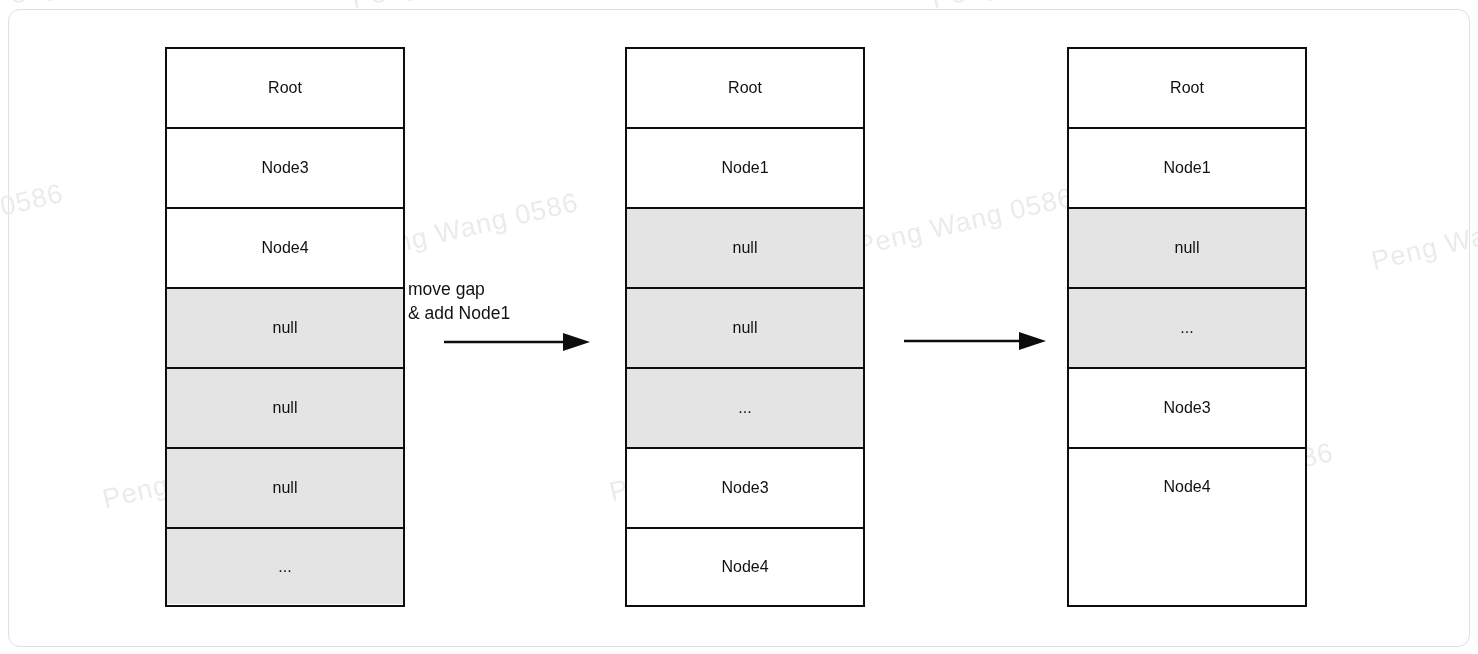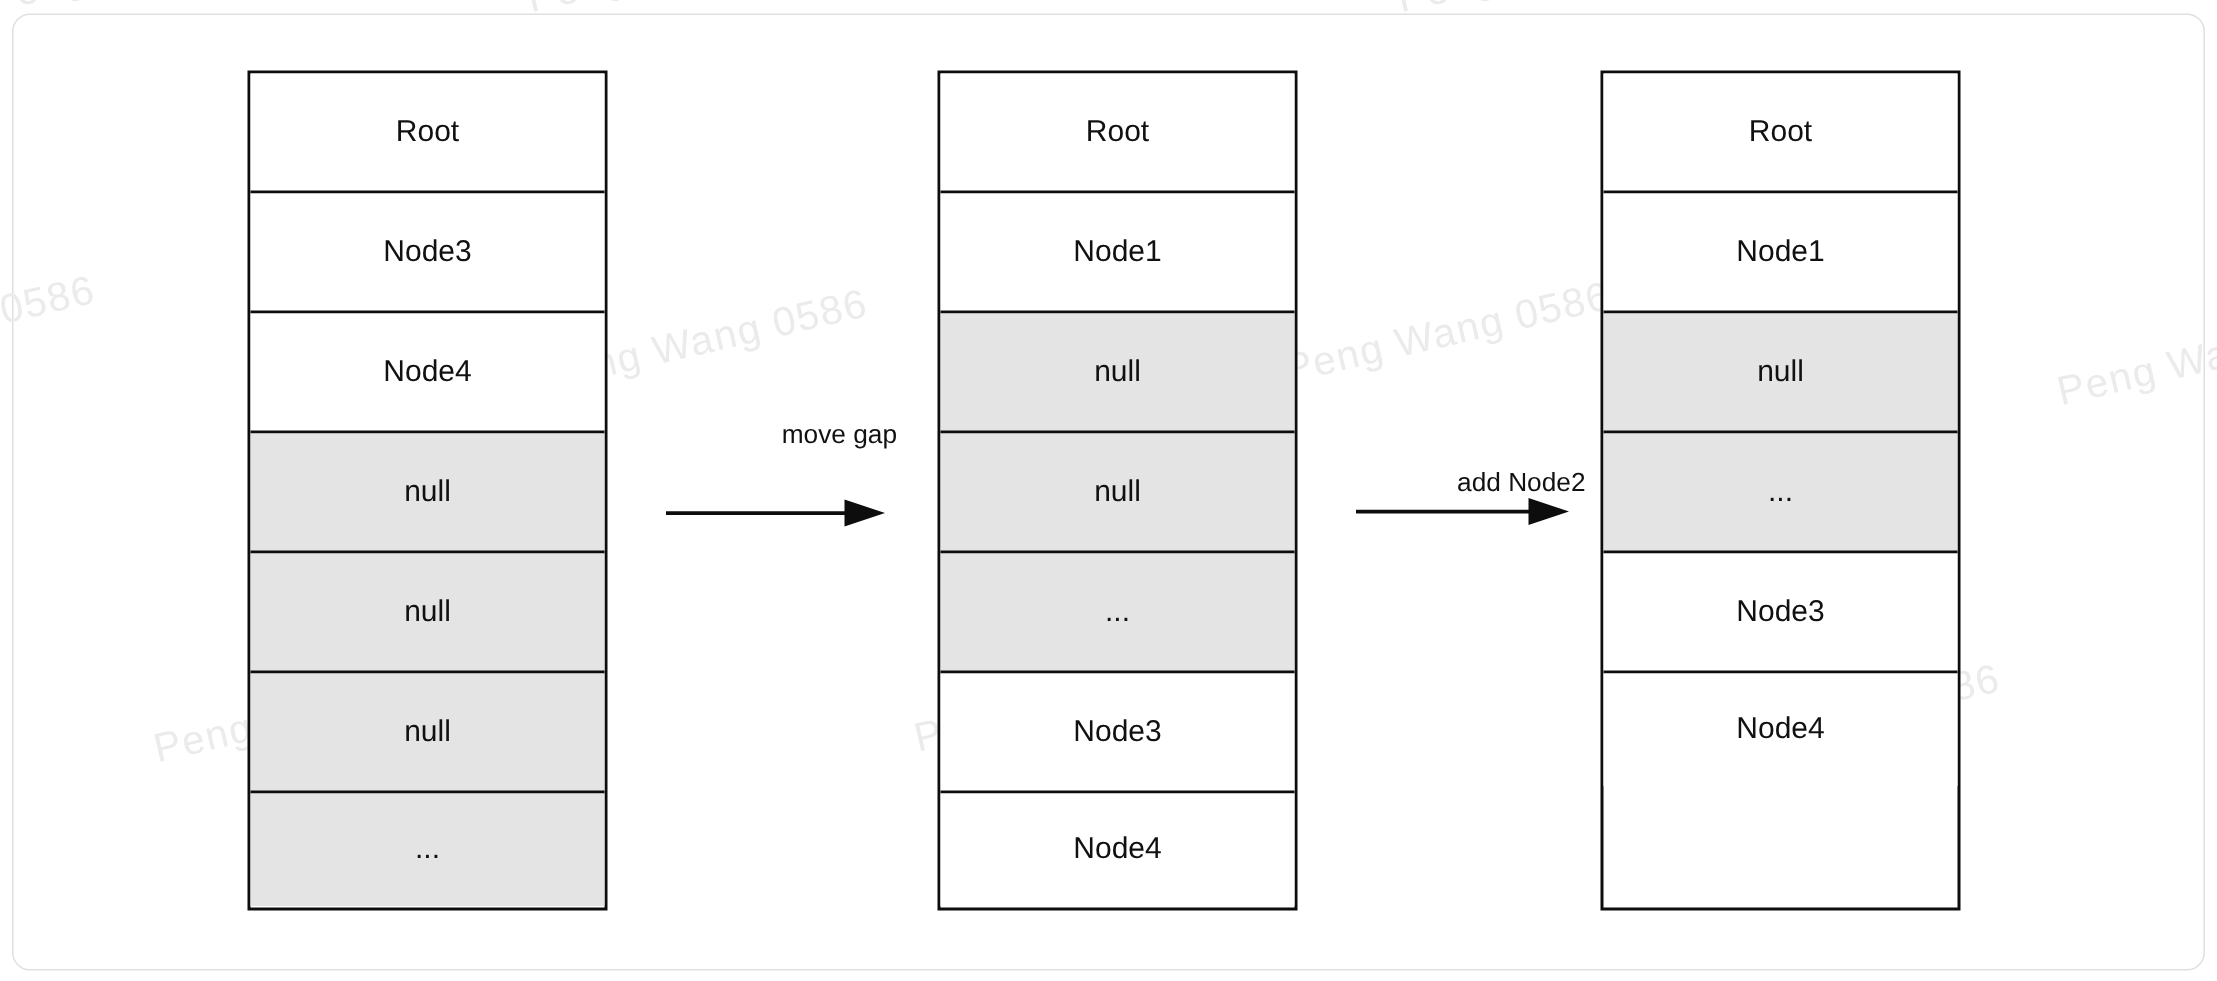--- a/index.html
+++ b/index.html
@@ -40,30 +40,30 @@
   .stack{
     position:absolute;top:47px;width:240px;height:560px;box-sizing:border-box;
     border:2.5px solid var(--border);background:var(--node-fill);
   }
   .stack-0{left:165px}
   .stack-1{left:625px}
   .stack-2{left:1067px}
   .cell{
     box-sizing:border-box;height:80px;border-bottom:2.5px solid var(--border);
     display:flex;align-items:center;justify-content:center;
-    font-size:20px;color:var(--ink);background:var(--node-fill);
+    font-size:16px;color:var(--ink);background:var(--node-fill);
   }
   .cell:last-child{height:75px;border-bottom:none;}
   .cell.gap{background:var(--gap-fill);text-align:center;}
   
   .arrow-svg{position:absolute;display:block;}
   .arrow-1{left:443px;top:329px;}
   .arrow-2{left:903px;top:328px;}
   .arrow-label{
-    position:absolute;text-align:right;font-size:17.5px;line-height:24px;color:var(--ink);
+    position:absolute;text-align:left;font-size:17.5px;line-height:24px;color:var(--ink);
   }
   .arrow-label-1{left:408px;top:277px;width:190px;}
   .arrow-label-2{left:867px;top:309px;width:190px;}
   
   .credit{
     position:absolute;right:11px;top:611px;font-size:18px;color:var(--credit);
     letter-spacing:1px;white-space:nowrap;
   }
 </style>
 </head>
@@ -146,28 +146,26 @@
       <div class="cell node">
         <span>Node3</span>
       </div>
       <div class="cell node">
         <span>Node4</span>
       </div>
     </div>
 
   <div class="arrow-label arrow-label-1">
     <div>move gap</div>
+    <div>&amp; add Node1</div>
   </div>
   <svg class="arrow-svg arrow-1" width="150" height="26" viewBox="0 0 150 26">
     <line x1="1" y1="13" x2="122" y2="13" stroke="#0d0d0d" stroke-width="2.5"></line>
     <polygon points="120,4 147,13 120,22" fill="#0d0d0d"></polygon>
   </svg>
 
-  <div class="arrow-label arrow-label-2">
-    <div>add Node2</div>
-  </div>
   <svg class="arrow-svg arrow-2" width="146" height="26" viewBox="0 0 146 26">
     <line x1="1" y1="13" x2="118" y2="13" stroke="#0d0d0d" stroke-width="2.5"></line>
     <polygon points="116,4 143,13 116,22" fill="#0d0d0d"></polygon>
   </svg>
 
 
 </div>
 
 </body></html>

